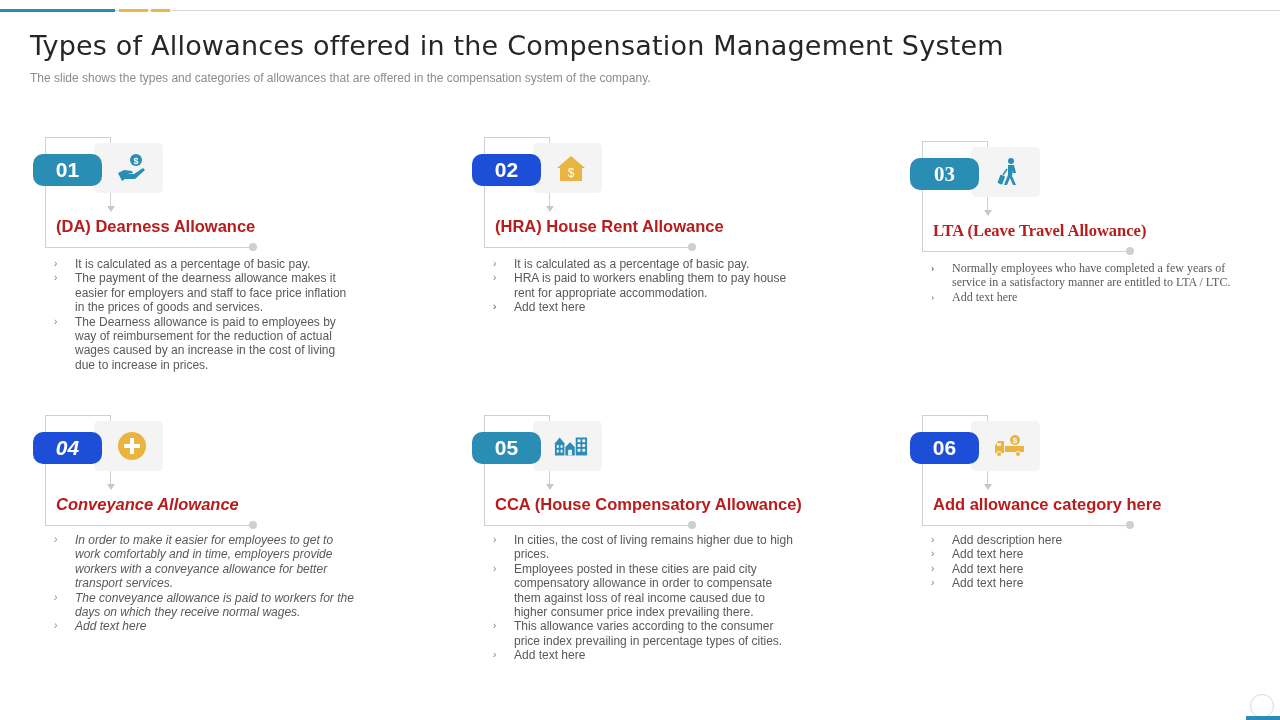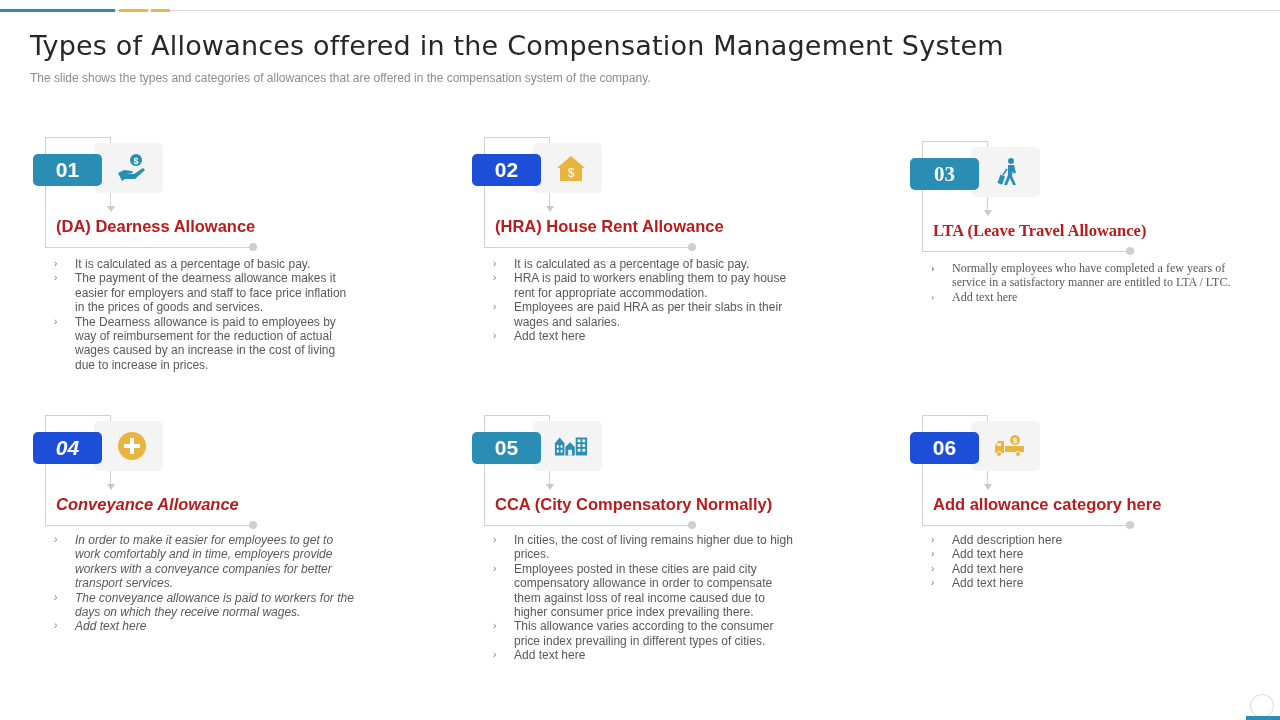--- a/index.html
+++ b/index.html
@@ -11,21 +11,21 @@
   .title { position:absolute; left:30px; top:30px; font-family:"DejaVu Sans", sans-serif; font-weight:normal; font-size:27px; color:#262626; letter-spacing:0.2px; white-space:nowrap; }
   .subtitle { position:absolute; left:30px; top:71px; font-size:12px; color:#8c8c8c; white-space:nowrap; }
   .card { position:absolute; width:340px; height:270px; }
   .frame-bottom { position:absolute; left:12px; top:110px; width:207px; height:1px; background:#d0d0d0; }
   .frame-left { position:absolute; left:12px; top:0; width:1px; height:111px; background:#d0d0d0; }
   .frame-top { position:absolute; left:12px; top:0; width:66px; height:1px; background:#d0d0d0; }
   .frame-right { position:absolute; left:77px; top:0; width:1px; height:70px; background:#d0d0d0; }
   .arrow-down { position:absolute; left:74px; top:69px; width:0; height:0; border-left:4px solid transparent; border-right:4px solid transparent; border-top:6px solid #c8c8c8; }
   .dot { position:absolute; left:216px; top:106px; width:8px; height:8px; border-radius:50%; background:#cfcfcf; }
   .icon-bg { position:absolute; left:61px; top:6px; width:69px; height:50px; background:#f4f4f4; border-radius:5px; }
-  .num { position:absolute; left:0; top:17px; width:69px; height:32px; border-radius:5px; color:#fff; font-weight:bold; font-size:21px; text-align:center; line-height:32px; }
+  .num { position:absolute; left:0; top:17px; width:69px; height:32px; border-radius:10px; color:#fff; font-weight:bold; font-size:21px; text-align:center; line-height:32px; }
   .icon { position:absolute; left:82px; top:14px; width:34px; height:34px; display:flex; align-items:center; justify-content:center; }
   .heading { position:absolute; left:23px; top:80px; font-size:16.5px; font-weight:bold; color:#b91c1c; white-space:nowrap; }
   .list { position:absolute; left:21px; top:120px; width:300px; margin:0; padding:0; list-style:none; }
   .list li { position:relative; padding-left:21px; font-size:12px; line-height:14.4px; color:#595959; }
   .list li .chev { position:absolute; left:0; top:0; color:#7f7f7f; font-size:10px; }
   .blue { background:#2a8db3; }
   .yellow { background:#1d4ed8; }
   .corner-circle { position:absolute; left:1250px; top:694px; width:22px; height:22px; border-radius:50%; border:1px solid #d8d8d8; }
   .corner-bar { position:absolute; left:1246px; top:716px; width:34px; height:4px; background:#2a8db3; }
 </style>
@@ -76,21 +76,21 @@
   <div class="icon">
     <svg width="30" height="28" viewBox="0 0 30 28">
         <path d="M15 2 L29 14 L26 14 L26 27 L4 27 L4 14 L1 14 Z" fill="#e9b43f"></path>
         <text x="15" y="23" font-size="12" text-anchor="middle" fill="#fff" font-family="Liberation Sans, sans-serif">$</text>
       </svg>
   </div>
   <div class="heading">(HRA) House Rent Allowance</div>
   <ul class="list">
     <li><span class="chev">›</span><span>It is calculated as a percentage of basic pay.</span></li>
     <li><span class="chev">›</span><span>HRA is paid to workers enabling them to pay house rent for appropriate accommodation.</span></li>
-    <li><span class="chev">›</span><span>Employees are paid HRA as per their slabs in their wages and salaries.</span></li>
+    <li><span class="chev">›</span></li>
     <li><span class="chev">›</span><span>Add text here</span></li>
   </ul>
 </div>
 
 <div class="card" style="left:910px; top:141px;font-family:Liberation Serif, serif;">
   <div class="frame-top"></div>
   <div class="frame-left"></div>
   <div class="frame-right"></div>
   <div class="frame-bottom"></div>
   <div class="arrow-down"></div>
@@ -124,21 +124,21 @@
   <div class="num yellow">04</div>
   <div class="icon">
     <svg width="30" height="30" viewBox="0 0 30 30">
         <circle cx="15" cy="15" r="14" fill="#e9b43f"></circle>
         <rect x="13" y="7" width="4" height="16" fill="#fff"></rect>
         <rect x="7" y="13" width="16" height="4" fill="#fff"></rect>
       </svg>
   </div>
   <div class="heading">Conveyance Allowance</div>
   <ul class="list" style="top:118px;">
-    <li><span class="chev">›</span><span>In order to make it easier for employees to get to work comfortably and in time, employers provide workers with a conveyance companies for better transport services.</span></li>
+    <li><span class="chev">›</span><span>In order to make it easier for employees to get to work comfortably and in time, employers provide workers with a conveyance allowance for better transport services.</span></li>
     <li><span class="chev">›</span><span>The conveyance allowance is paid to workers for the days on which they receive normal wages.</span></li>
     <li><span class="chev">›</span><span>Add text here</span></li>
   </ul>
 </div>
 
 <div class="card" style="left:472px; top:415px;">
   <div class="frame-top"></div>
   <div class="frame-left"></div>
   <div class="frame-right"></div>
   <div class="frame-bottom"></div>
@@ -157,25 +157,25 @@
         <rect x="7" y="15" width="2" height="3" fill="#f4f4f4"></rect>
         <rect x="15" y="15" width="4" height="6" fill="#f4f4f4"></rect>
         <rect x="25" y="4" width="3" height="3" fill="#f4f4f4"></rect>
         <rect x="30" y="4" width="3" height="3" fill="#f4f4f4"></rect>
         <rect x="25" y="9" width="3" height="3" fill="#f4f4f4"></rect>
         <rect x="30" y="9" width="3" height="3" fill="#f4f4f4"></rect>
         <rect x="25" y="14" width="3" height="3" fill="#f4f4f4"></rect>
         <rect x="30" y="14" width="3" height="3" fill="#f4f4f4"></rect>
       </svg>
   </div>
-  <div class="heading">CCA (City Compensatory Normally)</div>
+  <div class="heading">CCA (House Compensatory Allowance)</div>
   <ul class="list" style="top:118px;">
     <li><span class="chev">›</span><span>In cities, the cost of living remains higher due to high prices.</span></li>
     <li><span class="chev">›</span><span>Employees posted in these cities are paid city compensatory allowance in order to compensate them against loss of real income caused due to higher consumer price index prevailing there.</span></li>
-    <li><span class="chev">›</span><span>This allowance varies according to the consumer price index prevailing in different types of cities.</span></li>
+    <li><span class="chev">›</span><span>This allowance varies according to the consumer price index prevailing in percentage types of cities.</span></li>
     <li><span class="chev">›</span><span>Add text here</span></li>
   </ul>
 </div>
 
 <div class="card" style="left:910px; top:415px;">
   <div class="frame-top"></div>
   <div class="frame-left"></div>
   <div class="frame-right"></div>
   <div class="frame-bottom"></div>
   <div class="arrow-down"></div>

